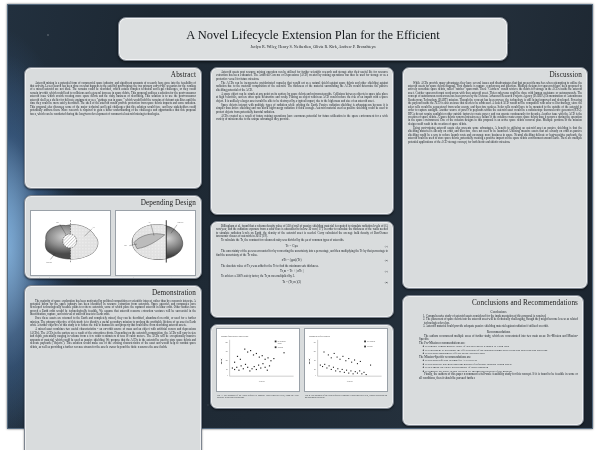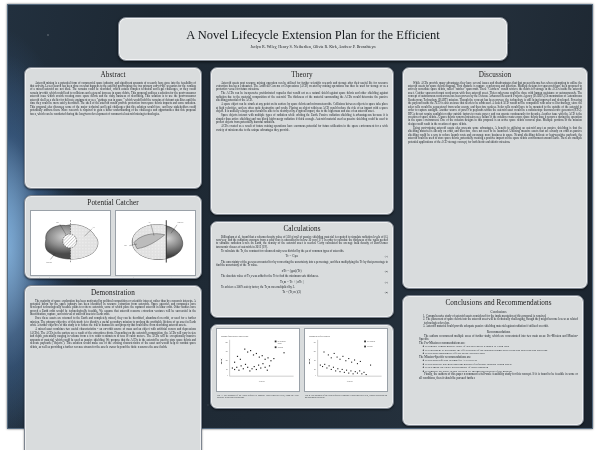--- a/index.html
+++ b/index.html
@@ -43,21 +43,21 @@
   .panel {
     position: absolute;
     background: #d9dcdd;
     border: 1px solid #7d8590;
     border-radius: 7px;
     box-shadow: 0 1px 2px rgba(0,0,0,0.55), inset 0 0 0 1px rgba(255,255,255,0.55);
     padding: 3px 5px 4px 5px;
     overflow: hidden;
   }
   .panel-title {
-    text-align: center;
+    text-align: right;
     font-size: 7.2px;
     line-height: 9px;
     color: #1b1b1b;
     font-weight: normal;
     margin-bottom: 1.5px;
     letter-spacing: 0.1px;
   }
   .body-text {
     font-size: 2.95px;
     line-height: 3.45px;
@@ -186,21 +186,21 @@
   </div>
 
   <div id="col-left">
 
     <div class="panel" style="position:relative; left:0; top:0; width:178px; height:122px;">
       <div class="panel-title">Abstract</div>
       <div class="body-text">Asteroid mining is a potential form of commercial space industry, and significant amounts of research have gone into the feasibility of that activity. Less research has been done on what happens to the asteroid post-mining; the two primary end-of-life scenarios for the remains of a mined asteroid are not ideal. The remains could be deorbited, which entails complex technical and legal challenges, or they could remain in-orbit, which could lead to collisions and a general increase in space debris. This proposal outlines a solution for the post-consumer asteroid issue which avoids creating more space debris and the risky business of deorbiting. This solution is to use the post-consumer asteroid shell as a shelter for delicate equipment or as a "garbage can in space," which would hold the remains of defunct satellites until the time they could be more safely deorbited. The shell of the asteroid would provide protection from space debris impacts and some radiation. This proposal also discusses some of the major technical and legal challenges that this solution would face, and how stakeholders could potentially address them. More research is required to gain a better understanding of the challenges and opportunities that this proposal faces, which can be conducted during the long-term development of commercial asteroid mining technologies.</div>
     </div>
 
     <div class="panel" style="position:relative; left:0; top:6px; width:178px; height:84px;">
-      <div class="panel-title">Potential Catcher</div>
+      <div class="panel-title">Depending Design</div>
 
       <div class="fig-row">
 
         <div class="fig-box">
           <svg viewBox="0 0 100 64" width="100%" height="58">
             <defs>
               <radialGradient id="rockA" cx="35%" cy="35%">
                 <stop offset="0%" stop-color="#cfcfcf"></stop>
                 <stop offset="55%" stop-color="#8e8e8e"></stop>
                 <stop offset="100%" stop-color="#4a4a4a"></stop>
@@ -270,30 +270,28 @@
       <div class="panel-title">Demonstration</div>
       <div class="body-text">The majority of space exploration has been motivated by political competition or scientific interest, rather than by economic interests. A potential boom for the space industry has been identified in resource extraction from asteroids. Space agencies and companies have developed technologically feasible plans to retrieve asteroids, some of which place the captured asteroid in lunar orbit. Other studies have proved a Earth orbit would be technologically feasible. We assume that asteroid resource extraction ventures will be successful in the identification, capture, and retrieval of asteroid assets to Earth orbit.</div>
       <div class="body-text">Once these assets are returned to the Earth and completely mined, they can be deorbited, abandoned on orbit, or used for a further mission. The primary objective of this study is to identify a useful secondary mission to prolong the profitable lifetime of an asset in Earth orbit. A further objective of this study is to reduce the risk to human life and property that could arise from deorbiting asteroid assets.</div>
       <div class="body-text">A mined asset combines two useful characteristics - an on-orbit source of mass and an object with artificial cavern and depressions (ACDs). The ACDs in the surface are a result of the extraction efforts. Depending on the asteroid's composition, the ACDs will vary in size and depth, potentially ranging in volume from a few cubic centimeters to tens of cubic meters. The ACDs will be exceptionally massive amounts of material, which could be used as passive shielding. We propose that the ACDs in the asteroid be used to store space debris and delicate payloads ("objects"). This solution would make use of the existing characteristics of the asset and would help to combat space debris, as well as providing a further revenue stream for the asset's owner beyond the finite resources the asset holds.</div>
     </div>
   </div>
 
   <div id="col-mid">
 
     <div class="panel" style="position:relative; left:0; top:0; width:184px; height:148px;">
-      <div class="panel-title">Theory</div>
       <div class="body-text">Asteroid assets post resource mining operation can be utilized for further scientific research and storage after their useful life for resource extraction has been exhausted. The Artificial Caverns or Depressions (ACD) created by mining operations can then be used for storage or as a protective vessel for future missions.</div>
       <div class="body-text">The ACDs can be inexpensive prefabricated capsules that would act as a natural shield against space debris and other shielding against radiation due to the material composition of the asteroid. The thickness of the material surrounding the ACDs would determine the passive shielding potential of the ACD.</div>
       <div class="body-text">A space object can be struck at any point on its surface by space debris and micrometeoroids. Collisions between objects in space take place at high velocities, and are often quite destructive and costly. Placing an object within an ACD would reduce the risk of an impact with a space object. It is unlikely a larger asset would be able to be destroyed by a typical impact, due to the high mass and size of an asteroid asset.</div>
       <div class="body-text">Space objects interact with multiple types of radiation while orbiting the Earth. Passive radiation shielding is advantageous because it is simpler than active shielding and can block high-energy radiation if thick enough. Asteroid material used as passive shielding could be used to protect objects from potentially harmful radiation.</div>
       <div class="body-text">ACDs created as a result of future mining operations have enormous potential for future utilization in the space environment for a wide variety of missions due to the unique advantages they provide.</div>
     </div>
 
     <div class="panel" style="position:relative; left:0; top:6px; width:184px; height:97px;">
-      <div class="panel-title">Calculations</div>
       <div class="body-text">Billingham et al. found that a column density value of 550 g/cm2 of passive shielding material is required to simulate radiation levels of 0.5 rem/year, and the radiation exposure from a solar flare is attenuated to below 30 rem [17]. In order to calculate the thickness of the walls needed to simulate radiation levels on Earth, the density of the asteroid asset is needed. Carry calculated the average bulk density of Bus-Demeo taxonomic classes of asteroids in 2012 [19].</div>
       <div class="body-text">To calculate the Tc, the constant for column density was divided by the ρa of common types of asteroids.</div>
       <div class="eq-line">
         <span class="eq-body">Tc = C/ρa</span>
         <span class="eq-num">(1)</span>
       </div>
       <div class="body-text">The uncertainty of the ρa was accounted for by converting the uncertainty into a percentage, and then multiplying the Tc by that percentage to find the uncertainty of the Tc value.</div>
       <div class="eq-line">
         <span class="eq-body">σTc = (ρρa)(Tc)</span>
         <span class="eq-num">(2)</span>

